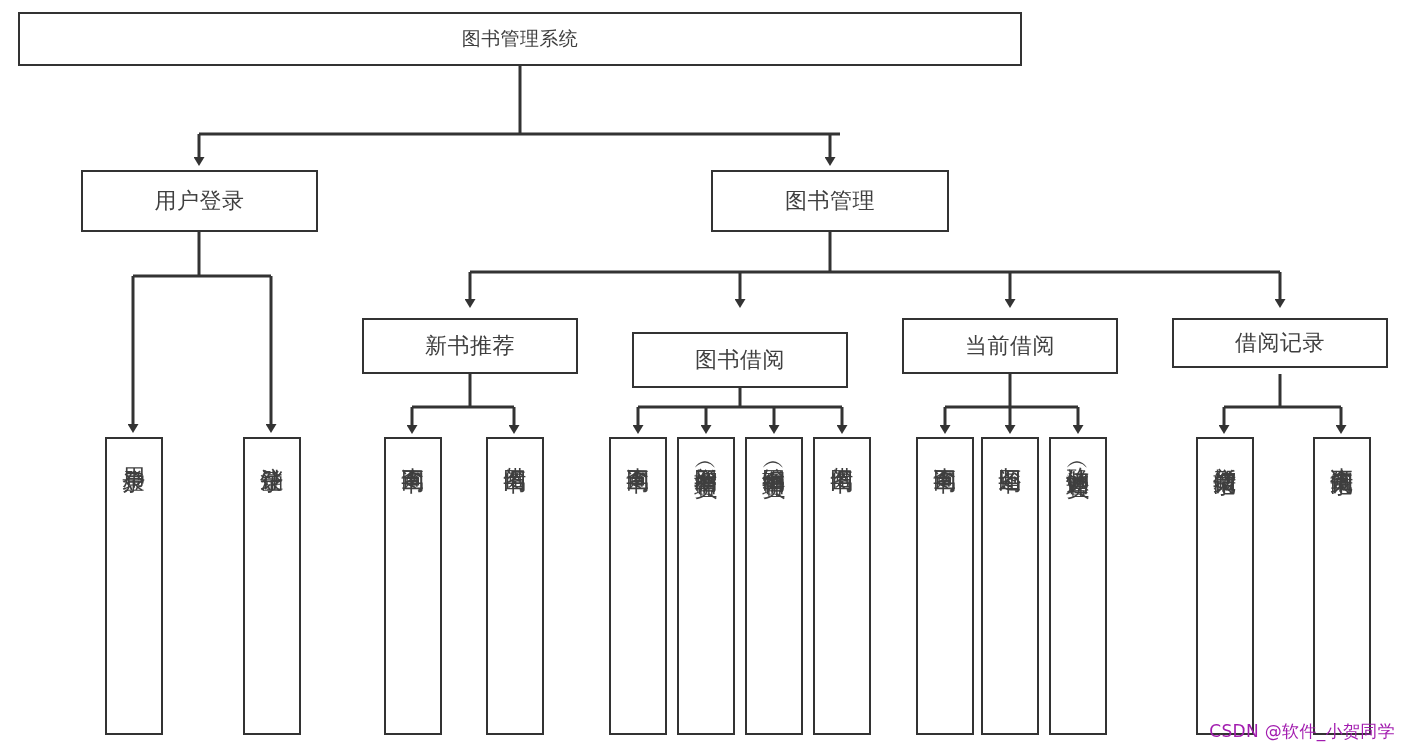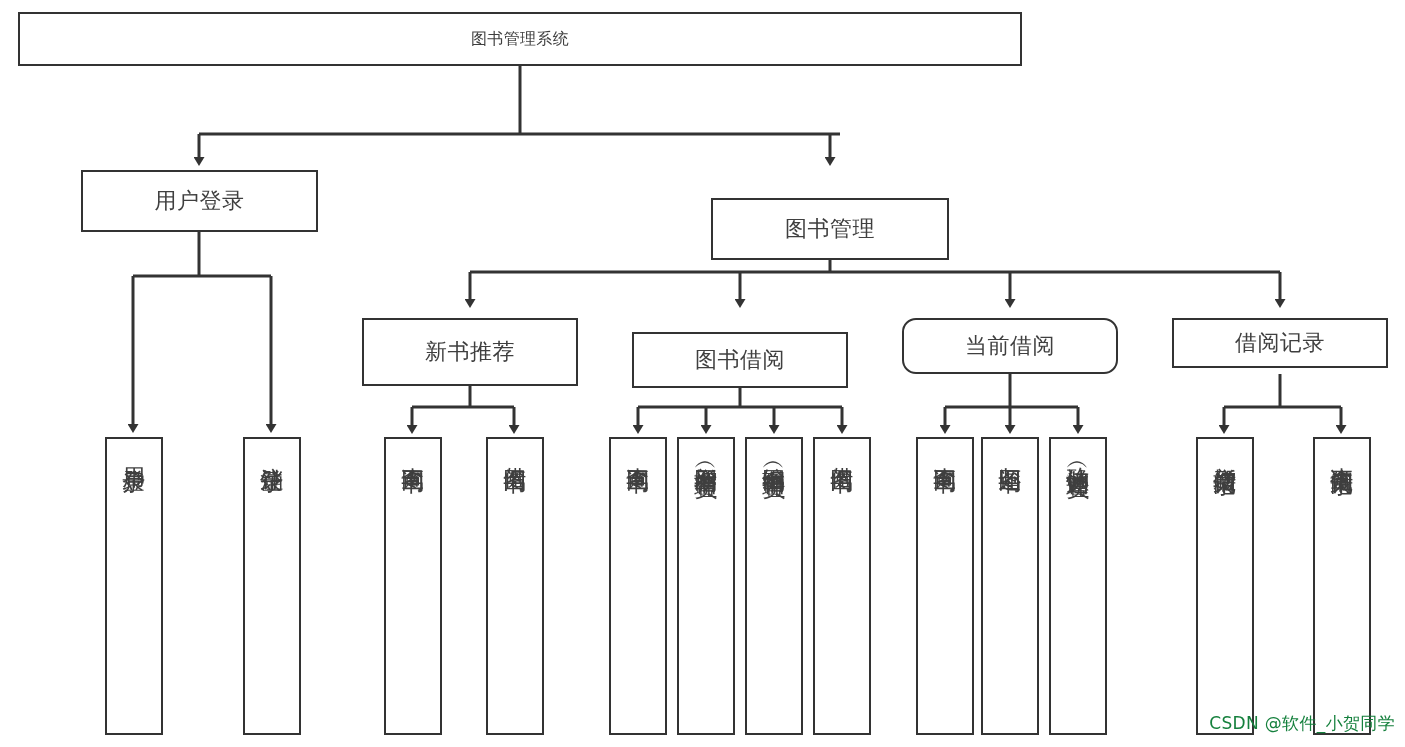--- a/index.html
+++ b/index.html
@@ -37,41 +37,41 @@
     display:block;
     line-height:1.22;
     letter-spacing:0.02em;
     color:#3f3f3f;
   }
   
   .node.h .label{
     font-size:22px;
     white-space:nowrap;
   }
-  .node.root .label{ font-size:16px; }
+  .node.root .label{ font-size:19px; }
   
   .node.v{
     align-items:flex-start;
     justify-content:center;
     padding-top:10px;
   }
   .node.v .label{
     writing-mode:vertical-rl;
     text-orientation:upright;
     font-size:23px;
     line-height:1.16;
     letter-spacing:0.06em;
     max-height:100%;
   }
   .watermark{
     position:absolute;
     right:10px;
-    bottom:12px;
+    bottom:4px;
     font-size:17px;
-    color:#15803d;
+    color:#a21caf;
     white-space:nowrap;
     z-index:3;
     letter-spacing:0.02em;
   }
 </style>
 </head>
 <body>
 
 <div id="canvas">
 
@@ -125,31 +125,31 @@
     </g>
   </svg>
 
   <div class="node h root" style="left:18px; top:12px; width:1004px; height:54px;">
     <span class="label">图书管理系统</span>
   </div>
 
   <div class="node h" style="left:81px; top:170px; width:237px; height:62px;">
     <span class="label">用户登录</span>
   </div>
-  <div class="node h" style="left:711px; top:170px; width:238px; height:62px;margin-top:28px;">
+  <div class="node h" style="left:711px; top:170px; width:238px; height:62px;">
     <span class="label">图书管理</span>
   </div>
 
-  <div class="node h" style="left:362px; top:318px; width:216px; height:68px;">
+  <div class="node h" style="left:362px; top:318px; width:216px; height:56px;">
     <span class="label">新书推荐</span>
   </div>
   <div class="node h" style="left:632px; top:332px; width:216px; height:56px;">
     <span class="label">图书借阅</span>
   </div>
-  <div class="node h" style="left:902px; top:318px; width:216px; height:56px;border-radius:14px;">
+  <div class="node h" style="left:902px; top:318px; width:216px; height:56px;">
     <span class="label">当前借阅</span>
   </div>
   <div class="node h" style="left:1172px; top:318px; width:216px; height:50px;">
     <span class="label">借阅记录</span>
   </div>
 
   <div class="node v" style="left:105px; top:437px; width:58px; height:298px;">
     <span class="label">用户登录</span>
   </div>
   <div class="node v" style="left:243px; top:437px; width:58px; height:298px;">

